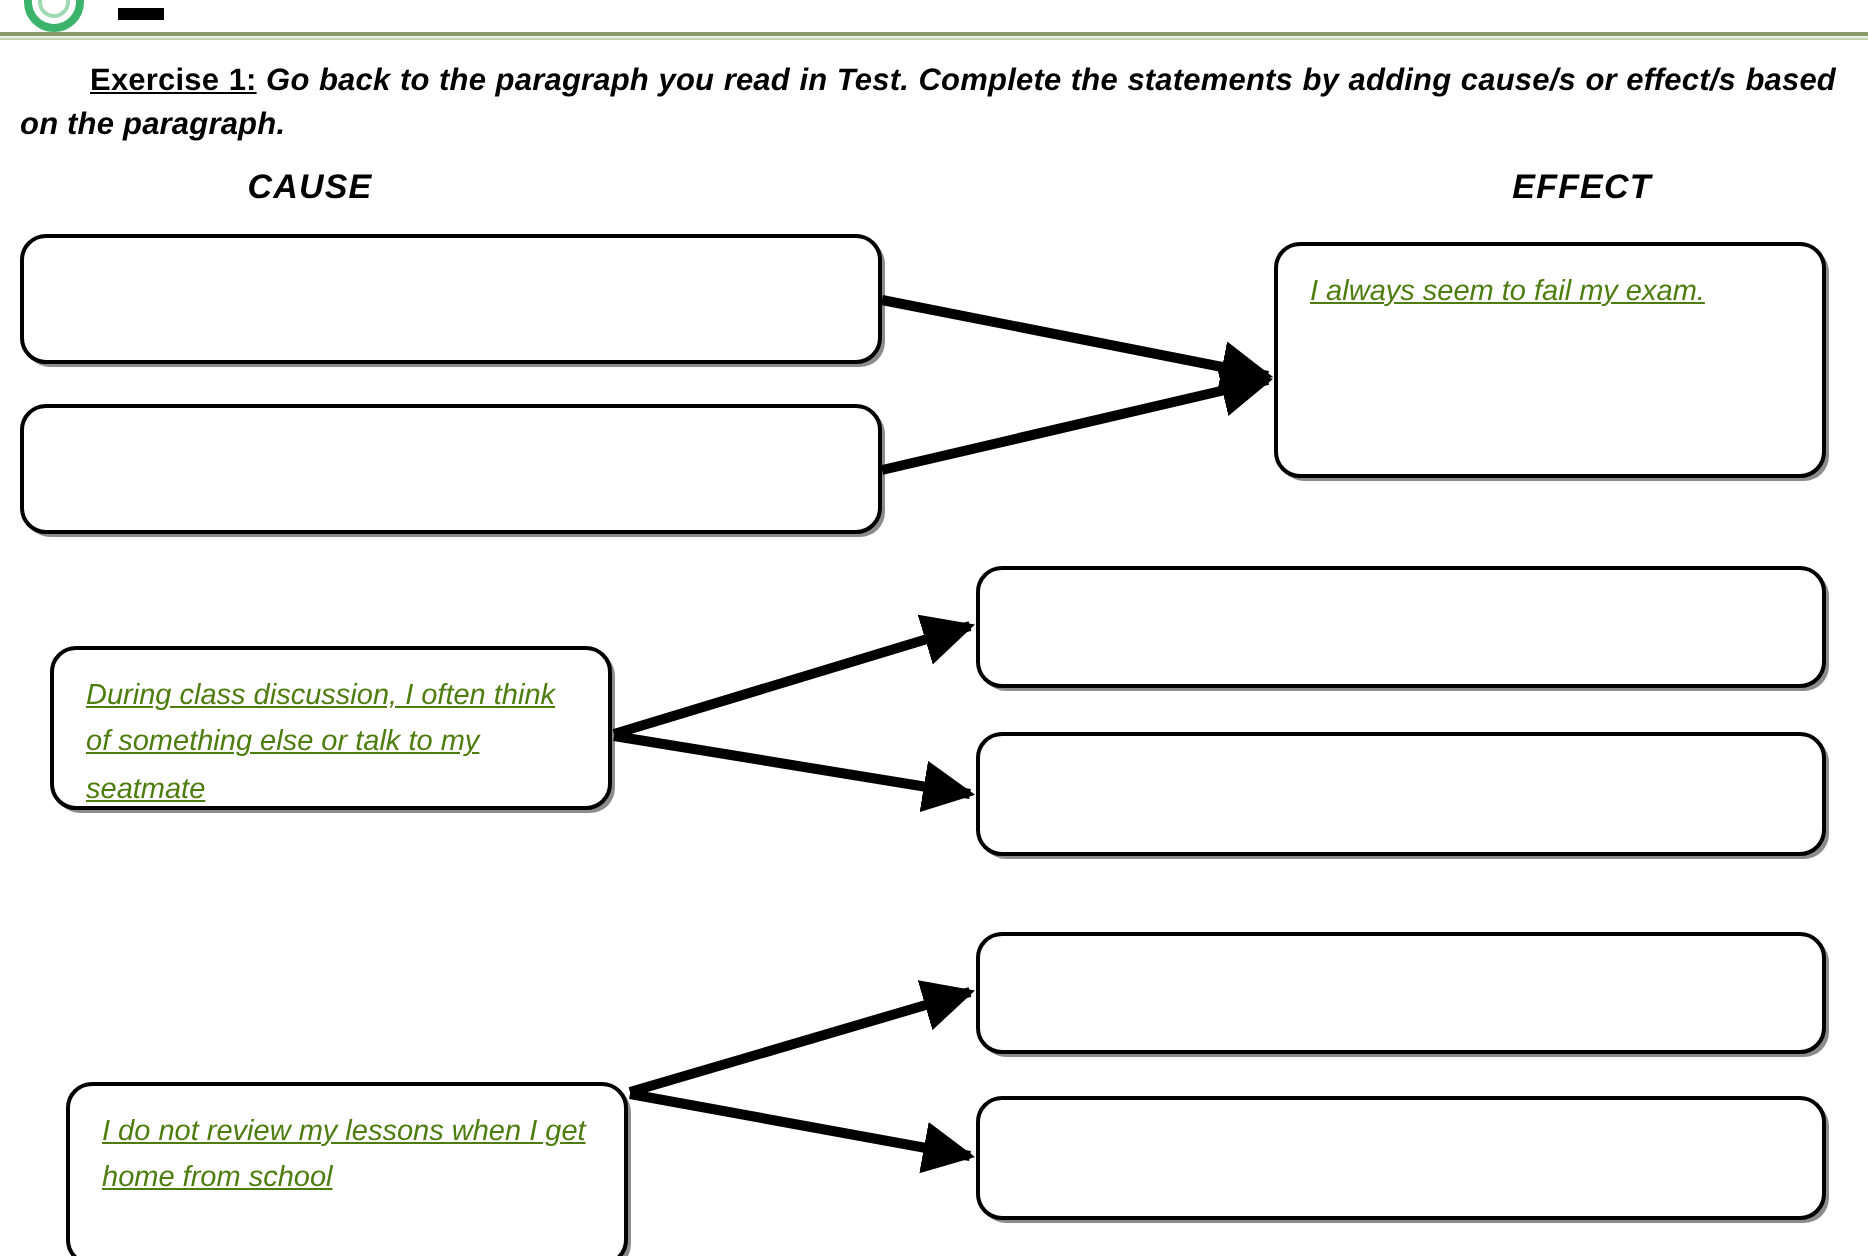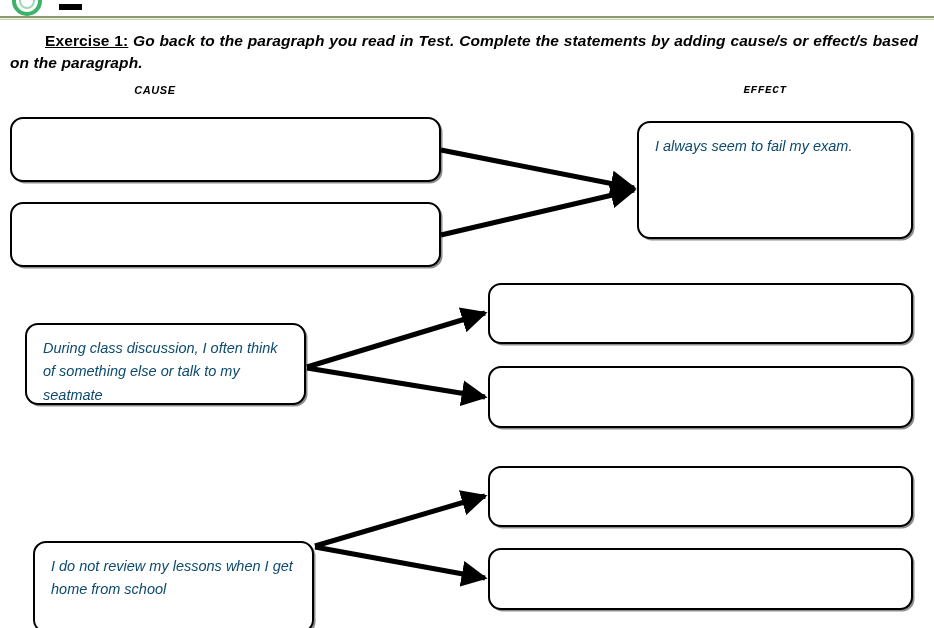--- a/index.html
+++ b/index.html
@@ -73,44 +73,45 @@
   }
   #instructions .ex-label {
     font-style: normal;
     text-decoration: underline;
     margin-left: 35px;
   }
 
   
   .col-head {
     position: absolute;
-    font-size: 11px;
+    font-size: 17px;
     font-weight: bold;
     font-style: italic;
     letter-spacing: 0.6px;
     text-align: center;
   }
   #head-cause  { left: 80px;  top: 84px; width: 150px; }
-  #head-effect { left: 690px; top: 84px; width: 150px; font-family: Liberation Mono, monospace; }
+  #head-effect { left: 716px; top: 84px; width: 150px; }
 
   
   .node {
     position: absolute;
     box-sizing: border-box;
     background: #ffffff;
     border: 2px solid #000000;
     border-radius: 13px;
     box-shadow: 2px 2px 0 -0.5px rgba(0,0,0,0.45);
   }
   .node .node-text {
     display: block;
     font-size: 14.5px;
     font-style: italic;
     line-height: 1.62;
-    color: #0c4a6e;
+    color: #4d7c0f;
+    text-decoration: underline;
   }
   .node.filled .node-text {
     padding: 12px 14px 0 16px;
   }
 
   
   #g1-cause-1  { left: 10px;  top: 117px; width: 431px; height: 65px; }
   #g1-cause-2  { left: 10px;  top: 202px; width: 431px; height: 65px; }
   #g1-effect-1 { left: 637px; top: 121px; width: 276px; height: 118px; }
 

